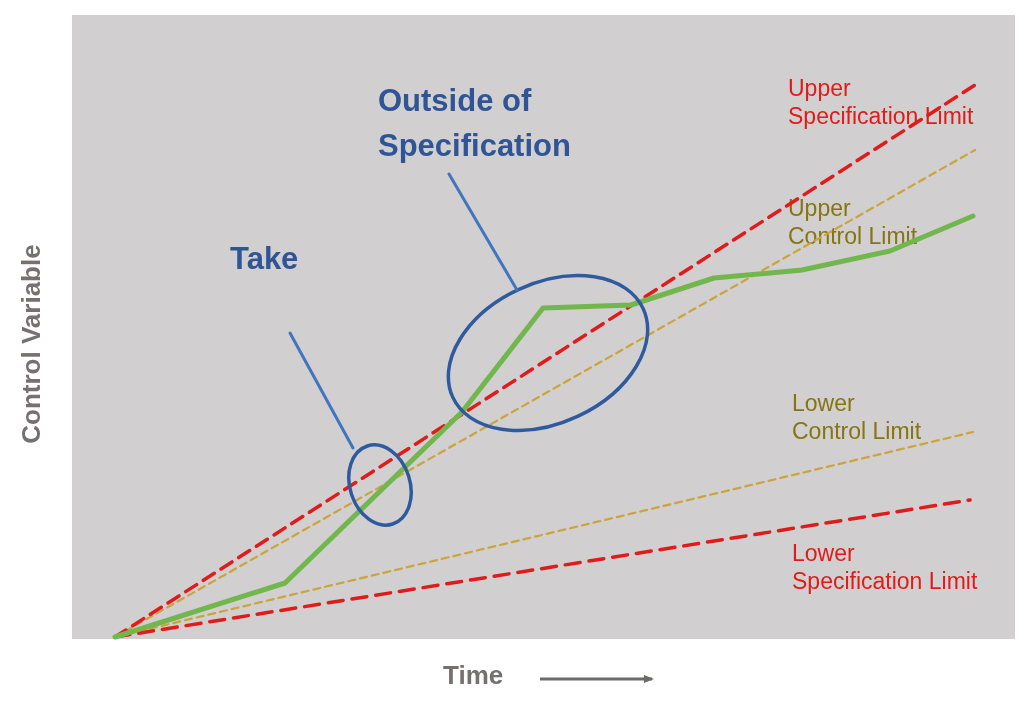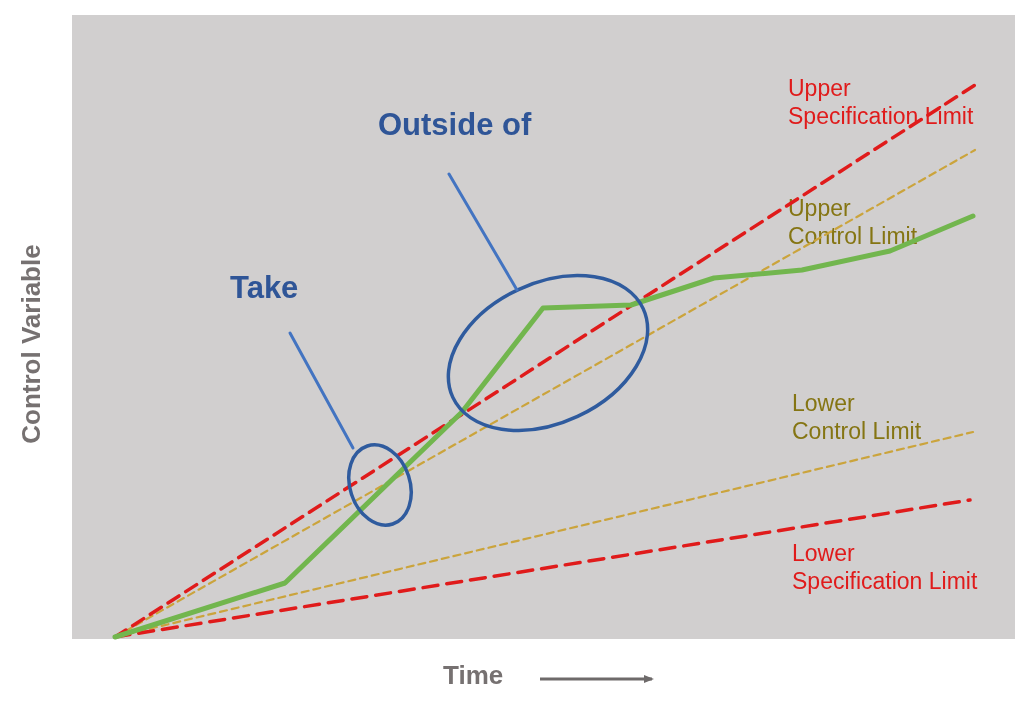--- a/index.html
+++ b/index.html
@@ -55,23 +55,24 @@
       <polyline points="115,637 975,85" fill="none" stroke="#e01b1b" stroke-width="3.5" stroke-linecap="round" stroke-linejoin="round" stroke-dasharray="13 8"></polyline>
       <polyline points="115,637 970,500" fill="none" stroke="#e01b1b" stroke-width="3.5" stroke-linecap="round" stroke-linejoin="round" stroke-dasharray="15 9"></polyline>
       <polyline points="115,637 285,583 462,412 543,308 631,305 714,278 802,270 890,251 973,216" fill="none" stroke="#72b64e" stroke-width="5" stroke-linecap="round" stroke-linejoin="round"></polyline>
       <ellipse cx="548" cy="353" rx="105" ry="70" fill="none" stroke="#2f5b9e" stroke-width="3.5" transform="rotate(-25 548 353)"></ellipse>
       <ellipse cx="380" cy="485" rx="30" ry="41" fill="none" stroke="#2f5b9e" stroke-width="3.5" transform="rotate(-18 380 485)"></ellipse>
       <line x1="449" y1="174" x2="517" y2="290" stroke="#4374c1" stroke-width="3" stroke-linecap="round"></line>
       <line x1="290" y1="333" x2="353" y2="448" stroke="#4374c1" stroke-width="3" stroke-linecap="round"></line>
       <line x1="540" y1="679" x2="652" y2="679" stroke="#6e6a6a" stroke-width="3" marker-end="url(#arrowhead)"></line>
     </svg>
 
-  <div class="lbl annot-label" style="left: 378px; top: 78px; color: rgb(47, 85, 151); margin-top: 24px;">
+  <div class="lbl annot-label" style="left: 378px; top: 78px; color: rgb(47, 85, 151);">
     <div>Outside of</div>
+    <div>Specification</div>
   </div>
 
-  <div class="lbl annot-label" style="left: 230px; top: 236px; color: rgb(47, 85, 151); margin-top: 29px;">
+  <div class="lbl annot-label" style="left: 230px; top: 236px; color: rgb(47, 85, 151);">
     <div>Take</div>
   </div>
 
   <div class="lbl axis-label" style="left: 433px; top: 660px; color: rgb(118, 113, 113); margin-left: 10px;">Time</div>
 
 </div>
 
 </body></html>

